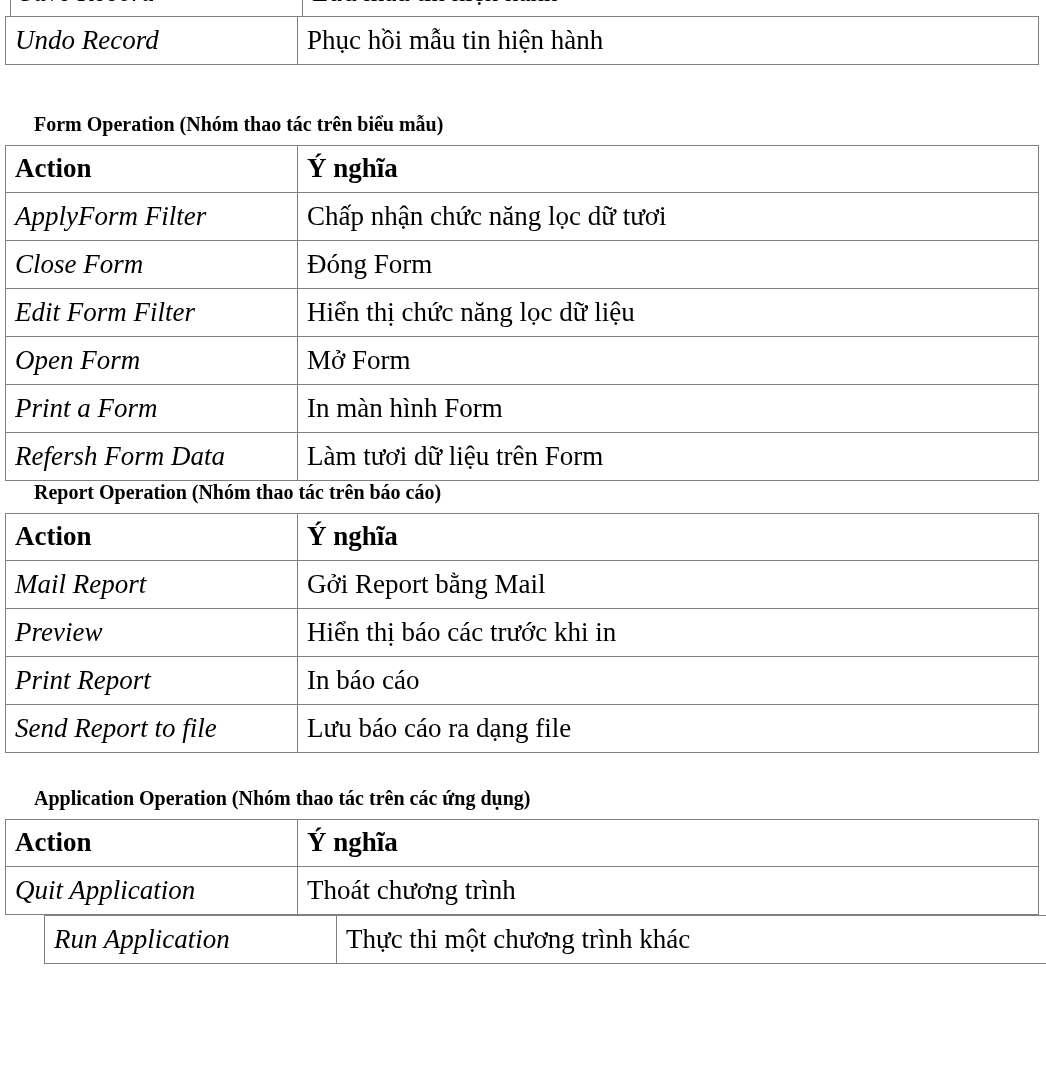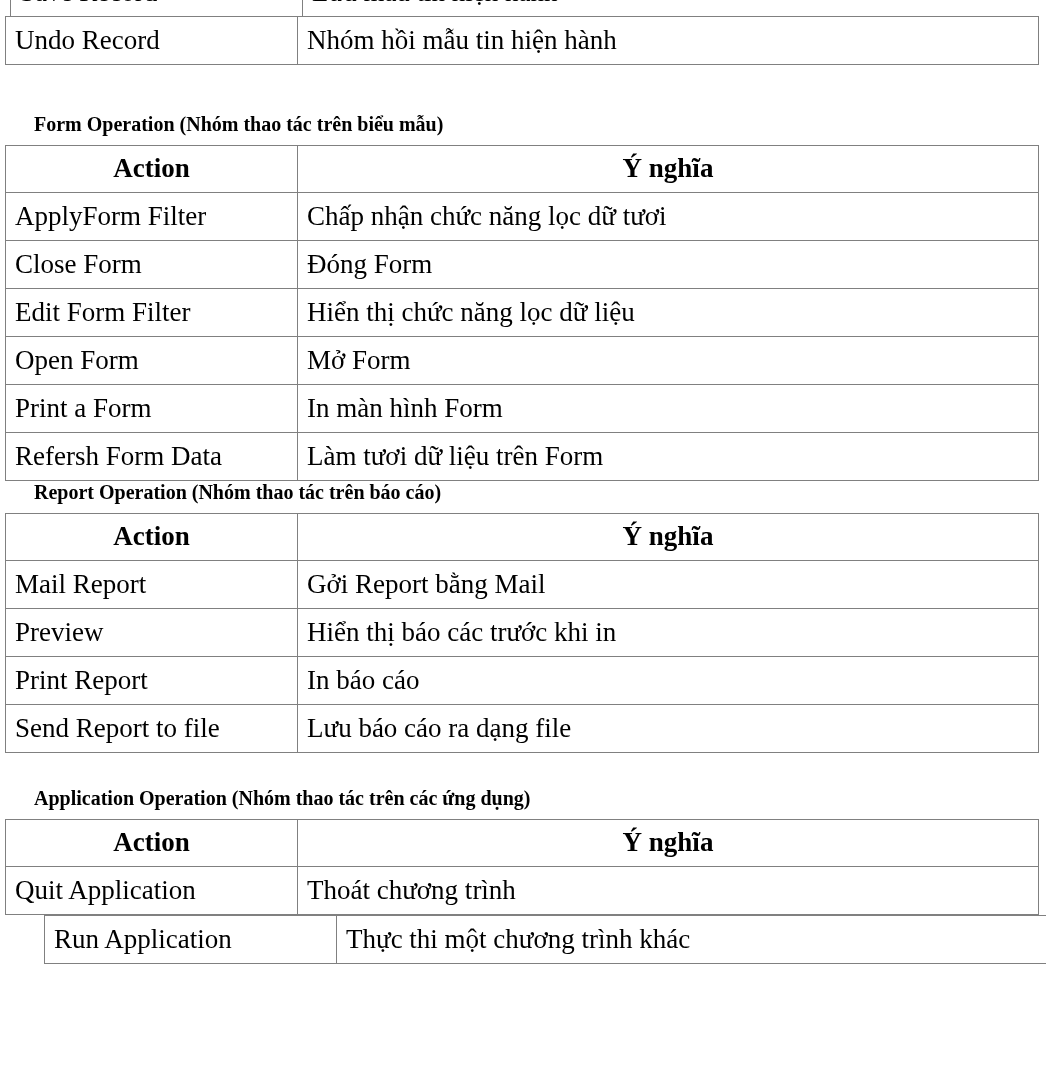--- a/index.html
+++ b/index.html
@@ -34,25 +34,26 @@
   table.doc-table th,
   table.doc-table td {
     border: 1px solid #808080;
     padding: 0 9px;
     vertical-align: middle;
     font-size: 27px;
     line-height: 1.33;
   }
   table.doc-table th {
     font-weight: bold;
-    text-align: center;
+    text-align: left;
     font-style: normal;
     height: 46px;
   }
   table.doc-table td.action-cell {
+    font-style: italic;
     text-align: left;
     white-space: normal;
   }
   table.doc-table td.meaning-cell {
     font-style: normal;
     text-align: left;
   }
   table.doc-table tr.body-row td { height: 47px; }
   table.doc-table tr.tall-row td { height: 96px; vertical-align: top; padding-top: 6px; }
 
@@ -119,21 +120,21 @@
   </div>
 
   <table class="doc-table">
     <colgroup>
         <col class="c-action">
         <col class="c-meaning">
       </colgroup>
     <tbody>
       <tr class="body-row">
         <td class="action-cell">Undo Record</td>
-        <td class="meaning-cell">Nhóm hồi mẫu tin hiện hành</td>
+        <td class="meaning-cell">Phục hồi mẫu tin hiện hành</td>
       </tr>
     </tbody>
   </table>
 
   <div class="spacer-lg"></div>
 
   <div class="section-heading">Form Operation (Nhóm thao tác trên biểu mẫu)</div>
   <div class="spacer-sm"></div>
 
   <table class="doc-table">

